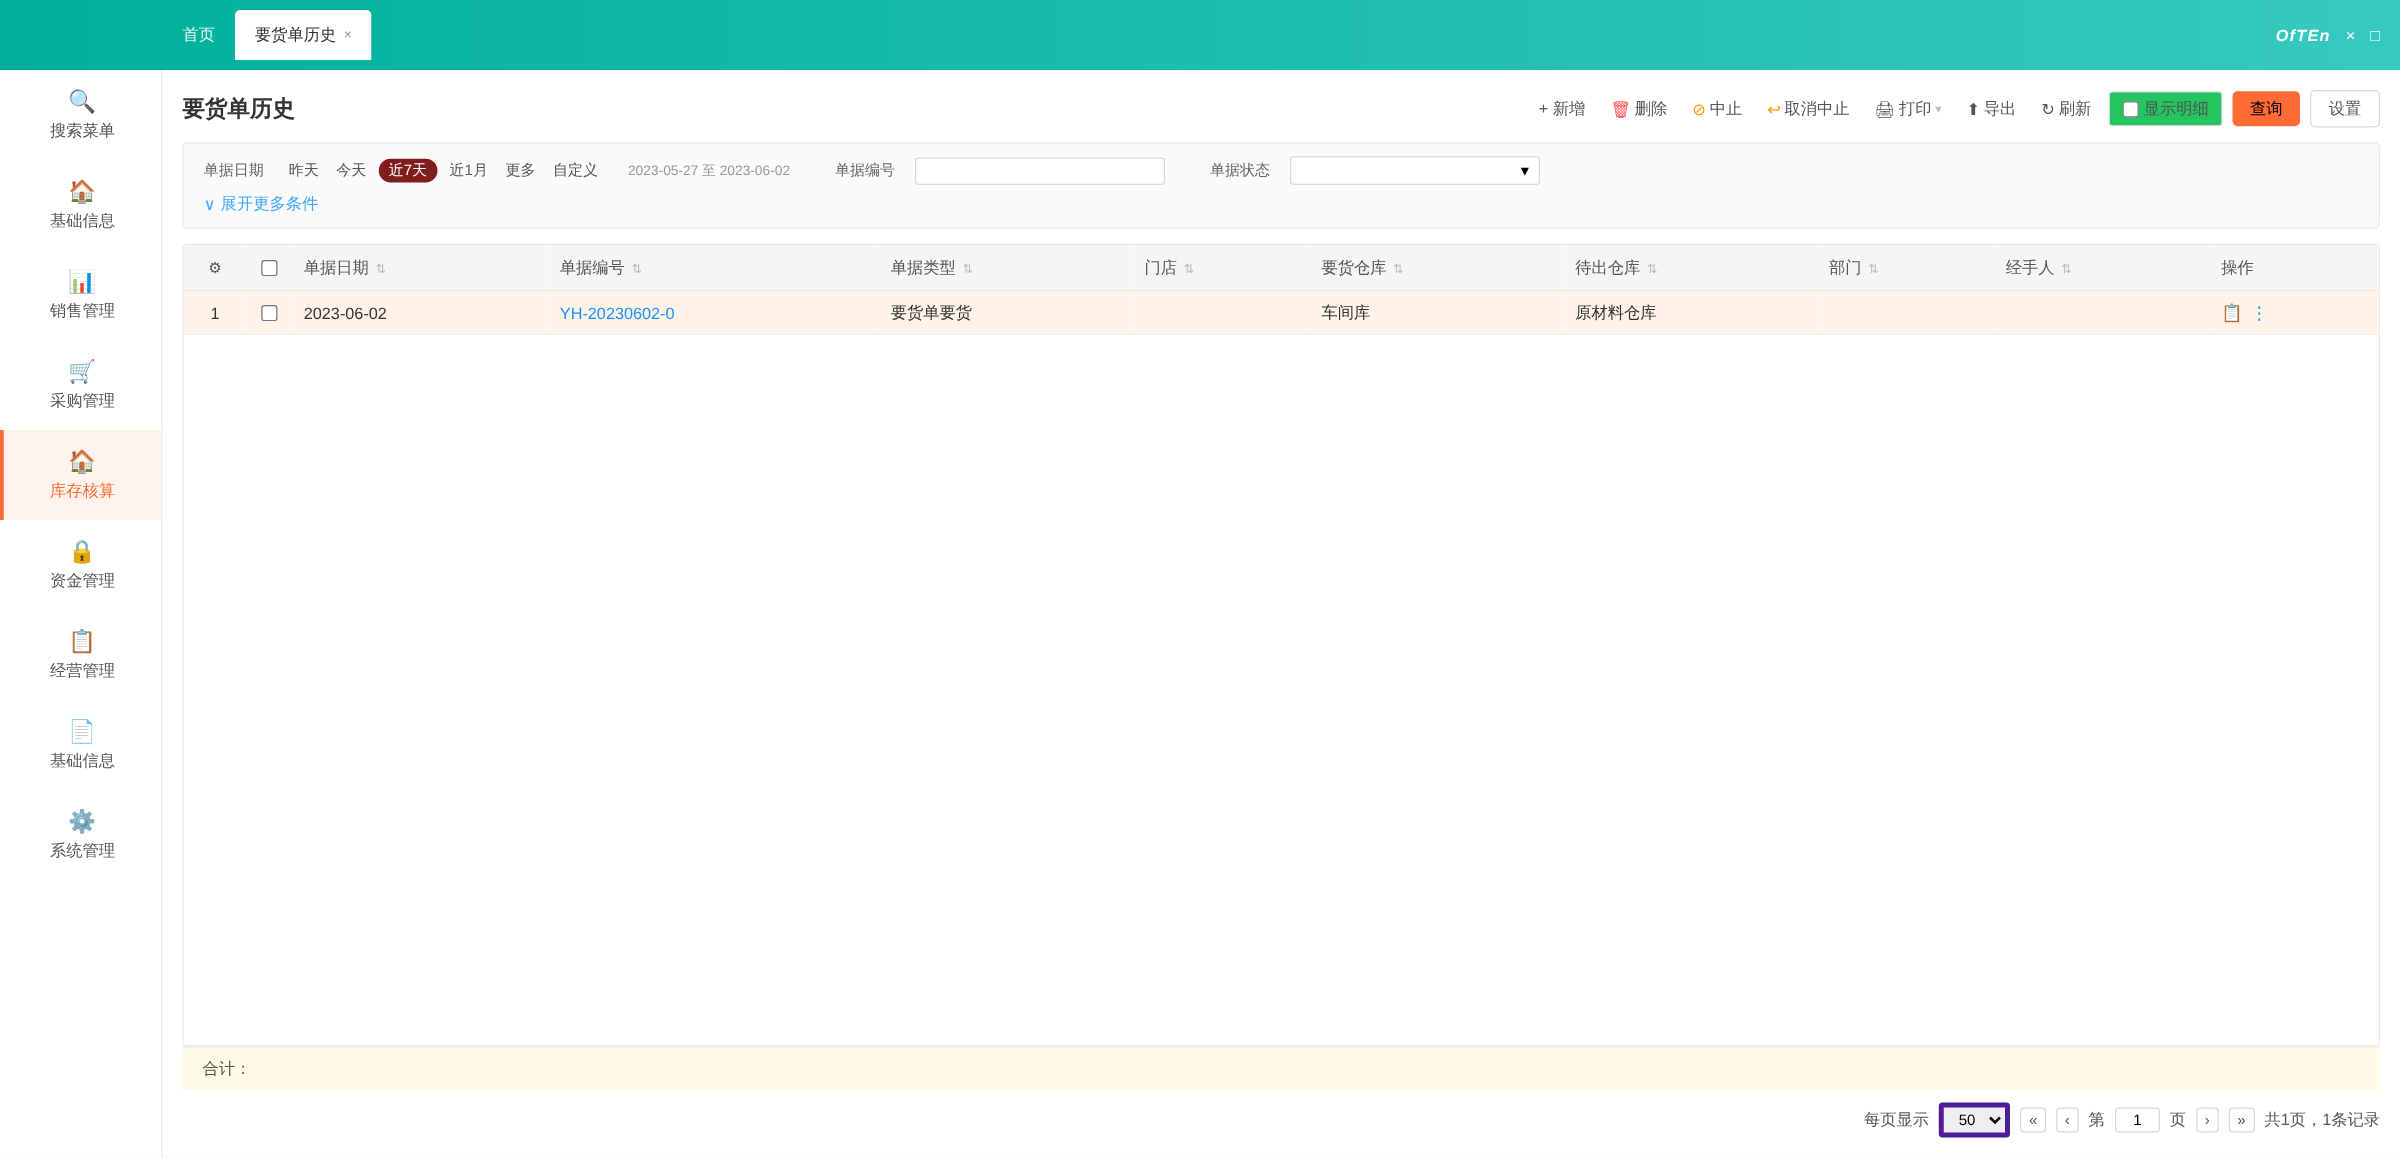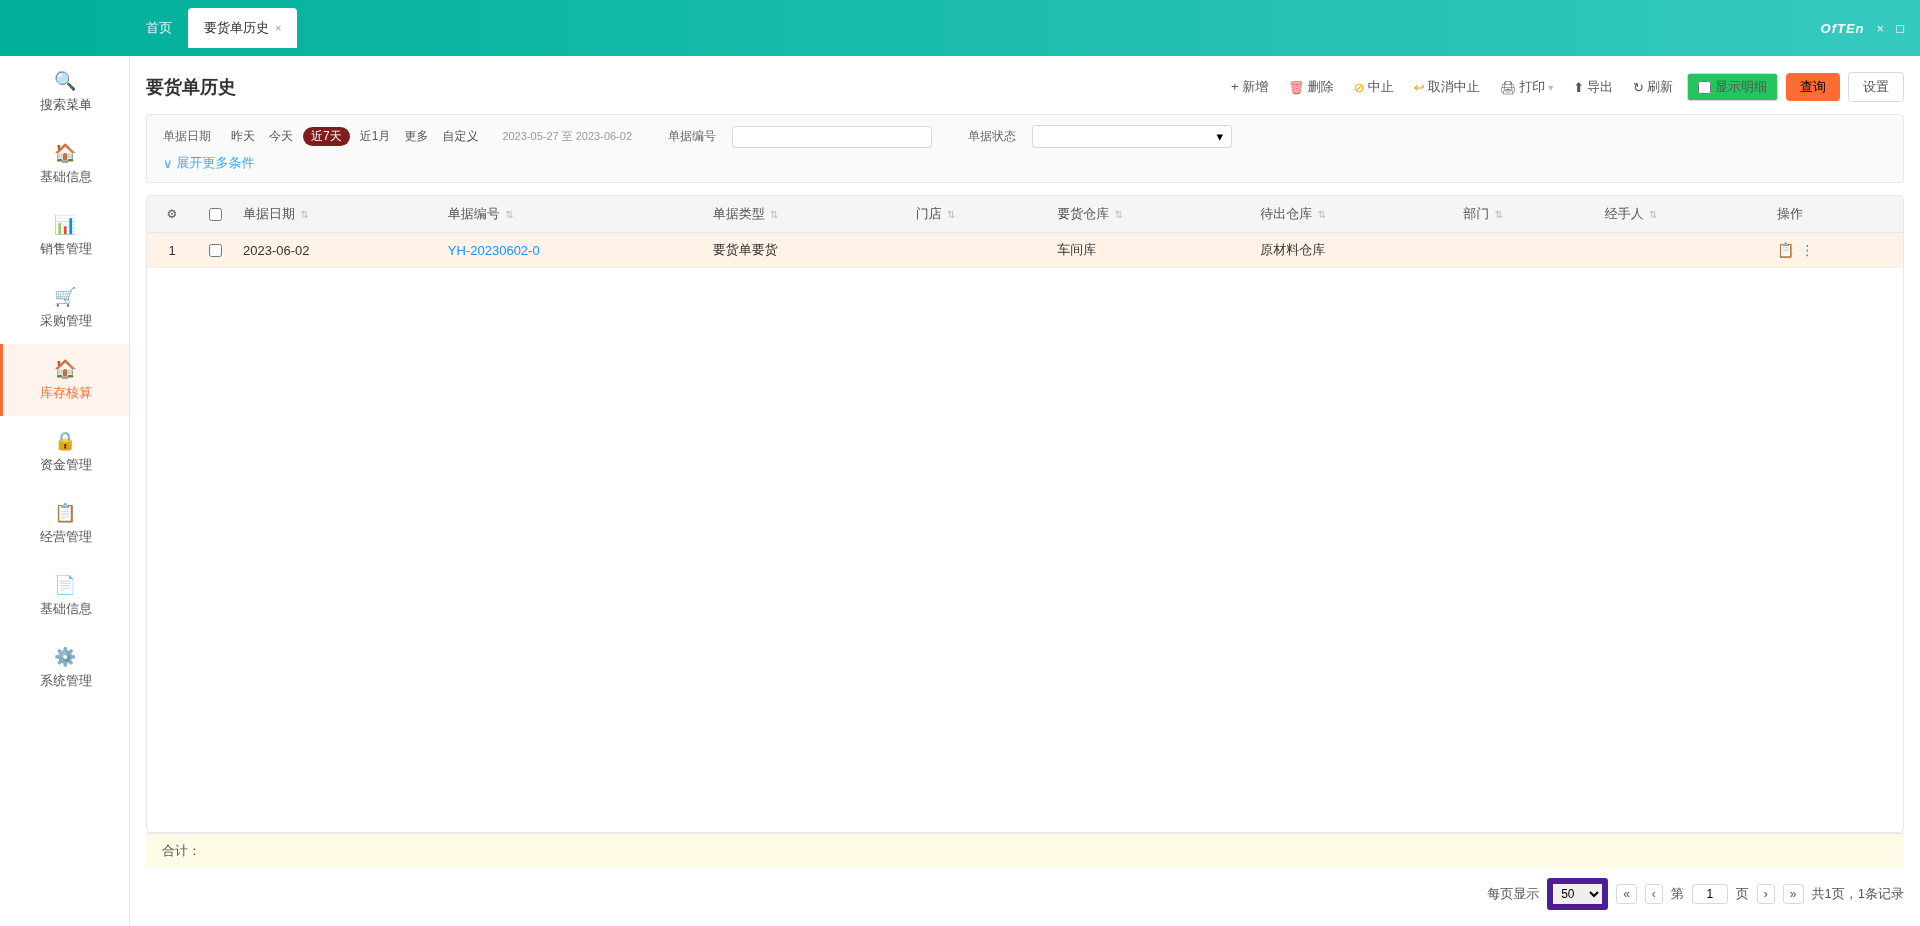--- a/index.html
+++ b/index.html
@@ -262,24 +262,25 @@
       display: flex;
       align-items: center;
       justify-content: flex-end;
       padding: 10px 0 0 0;
       gap: 8px;
       font-size: 12px;
       color: #555;
       flex-shrink: 0;
     }
     .page-size-select {
-      border: 6px solid #4c1d95;
+      border: 4px solid #4c1d95;
       border-radius: 3px;
       padding: 2px 4px;
       font-size: 12px;
+      text-align: center;
     }
     .page-nav-btn {
       border: 1px solid #d9d9d9;
       border-radius: 3px;
       padding: 2px 6px;
       cursor: pointer;
       background: white;
       font-size: 12px;
       color: #555;
     }

